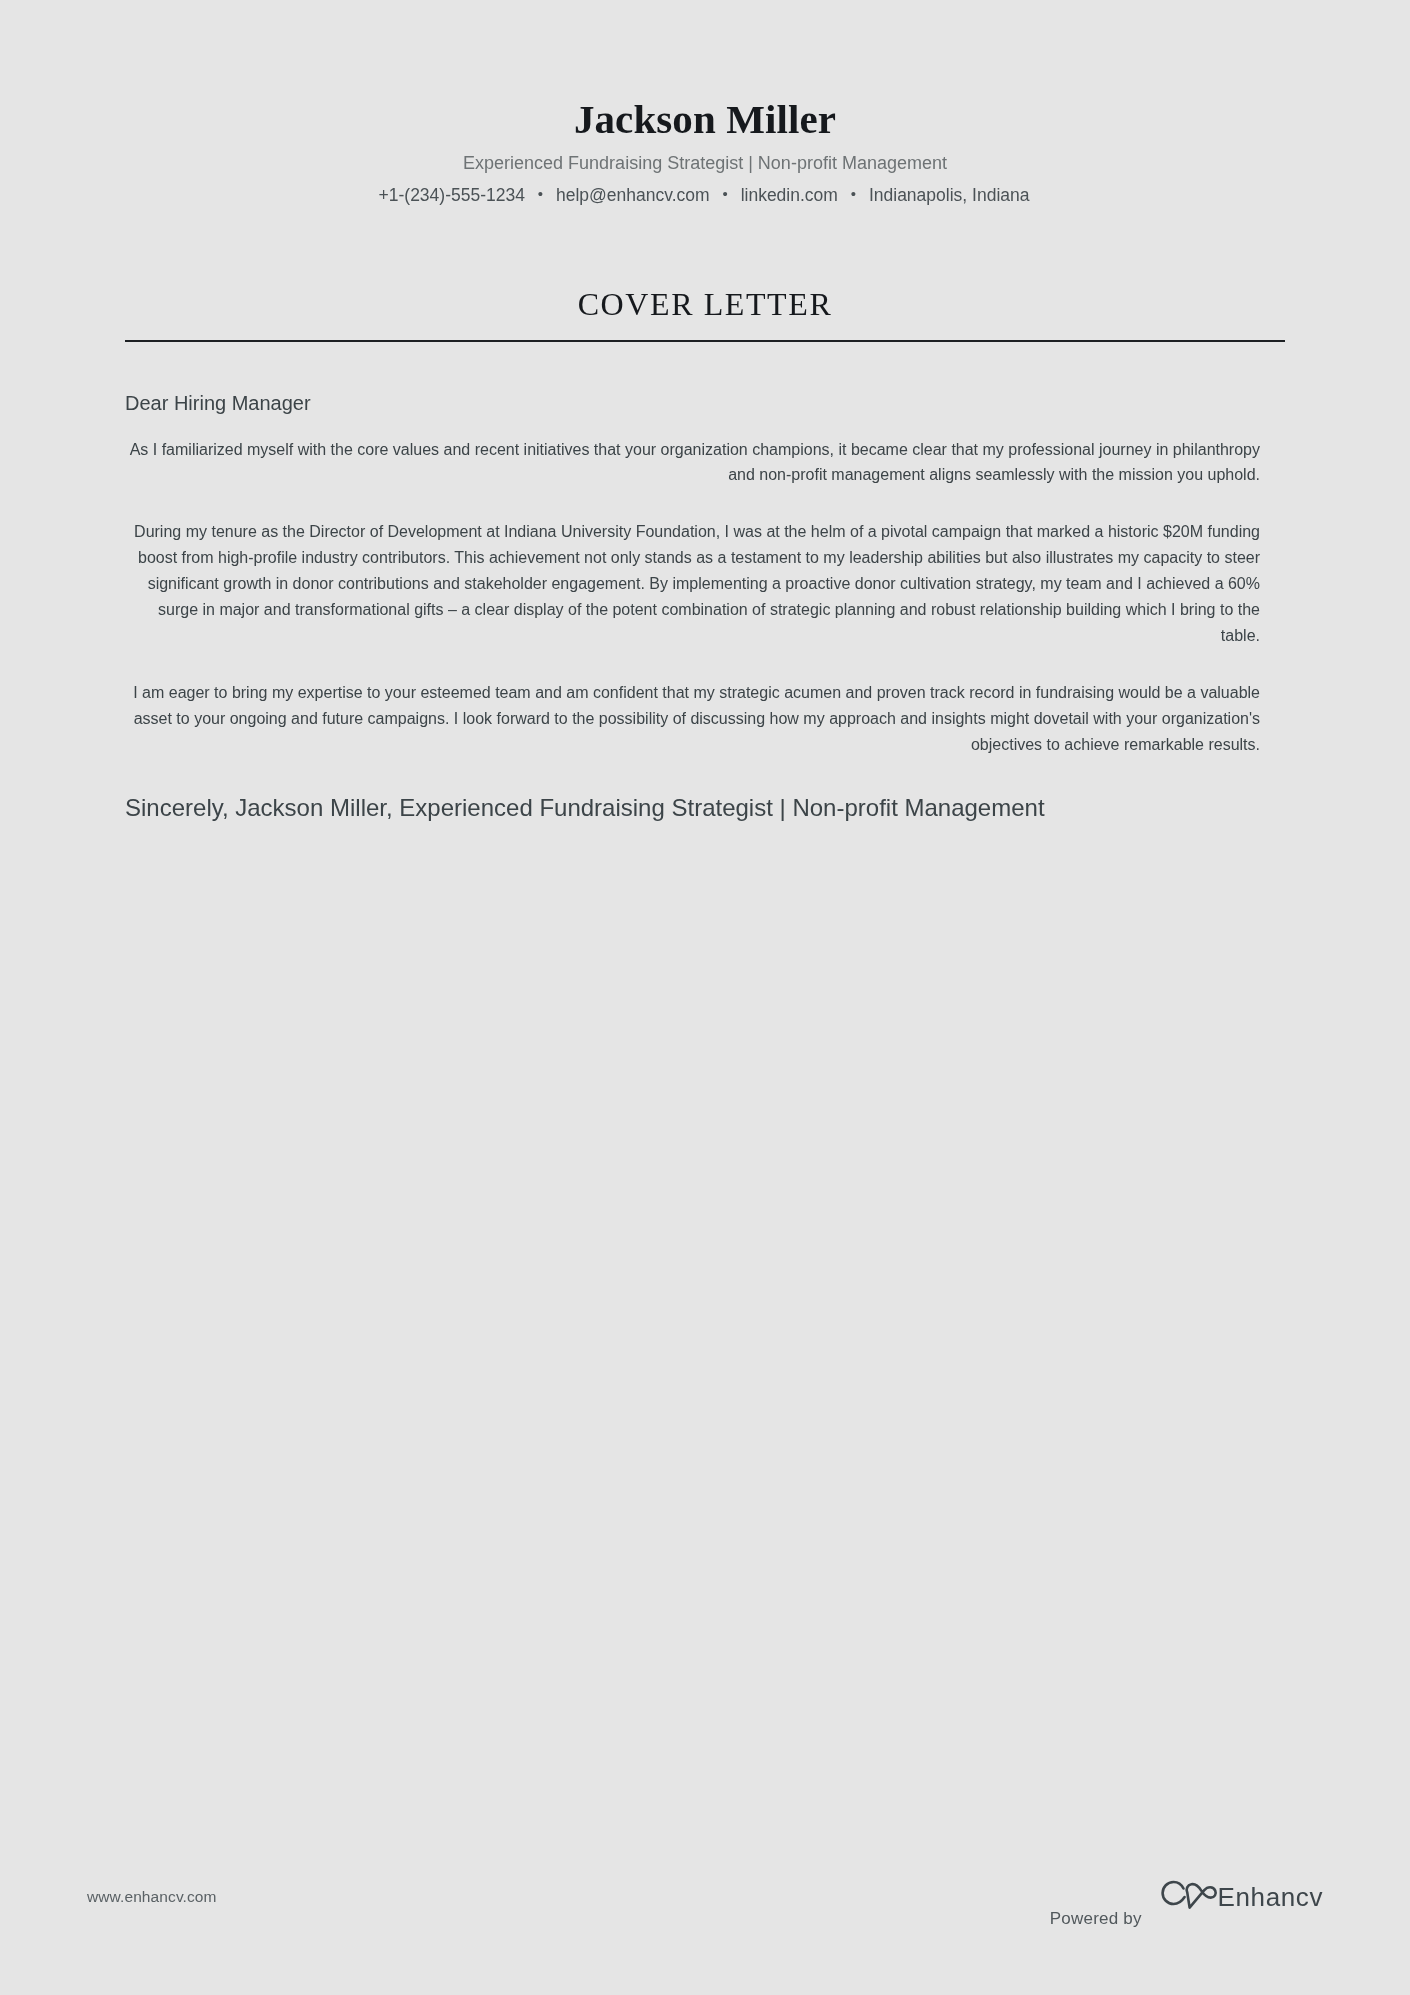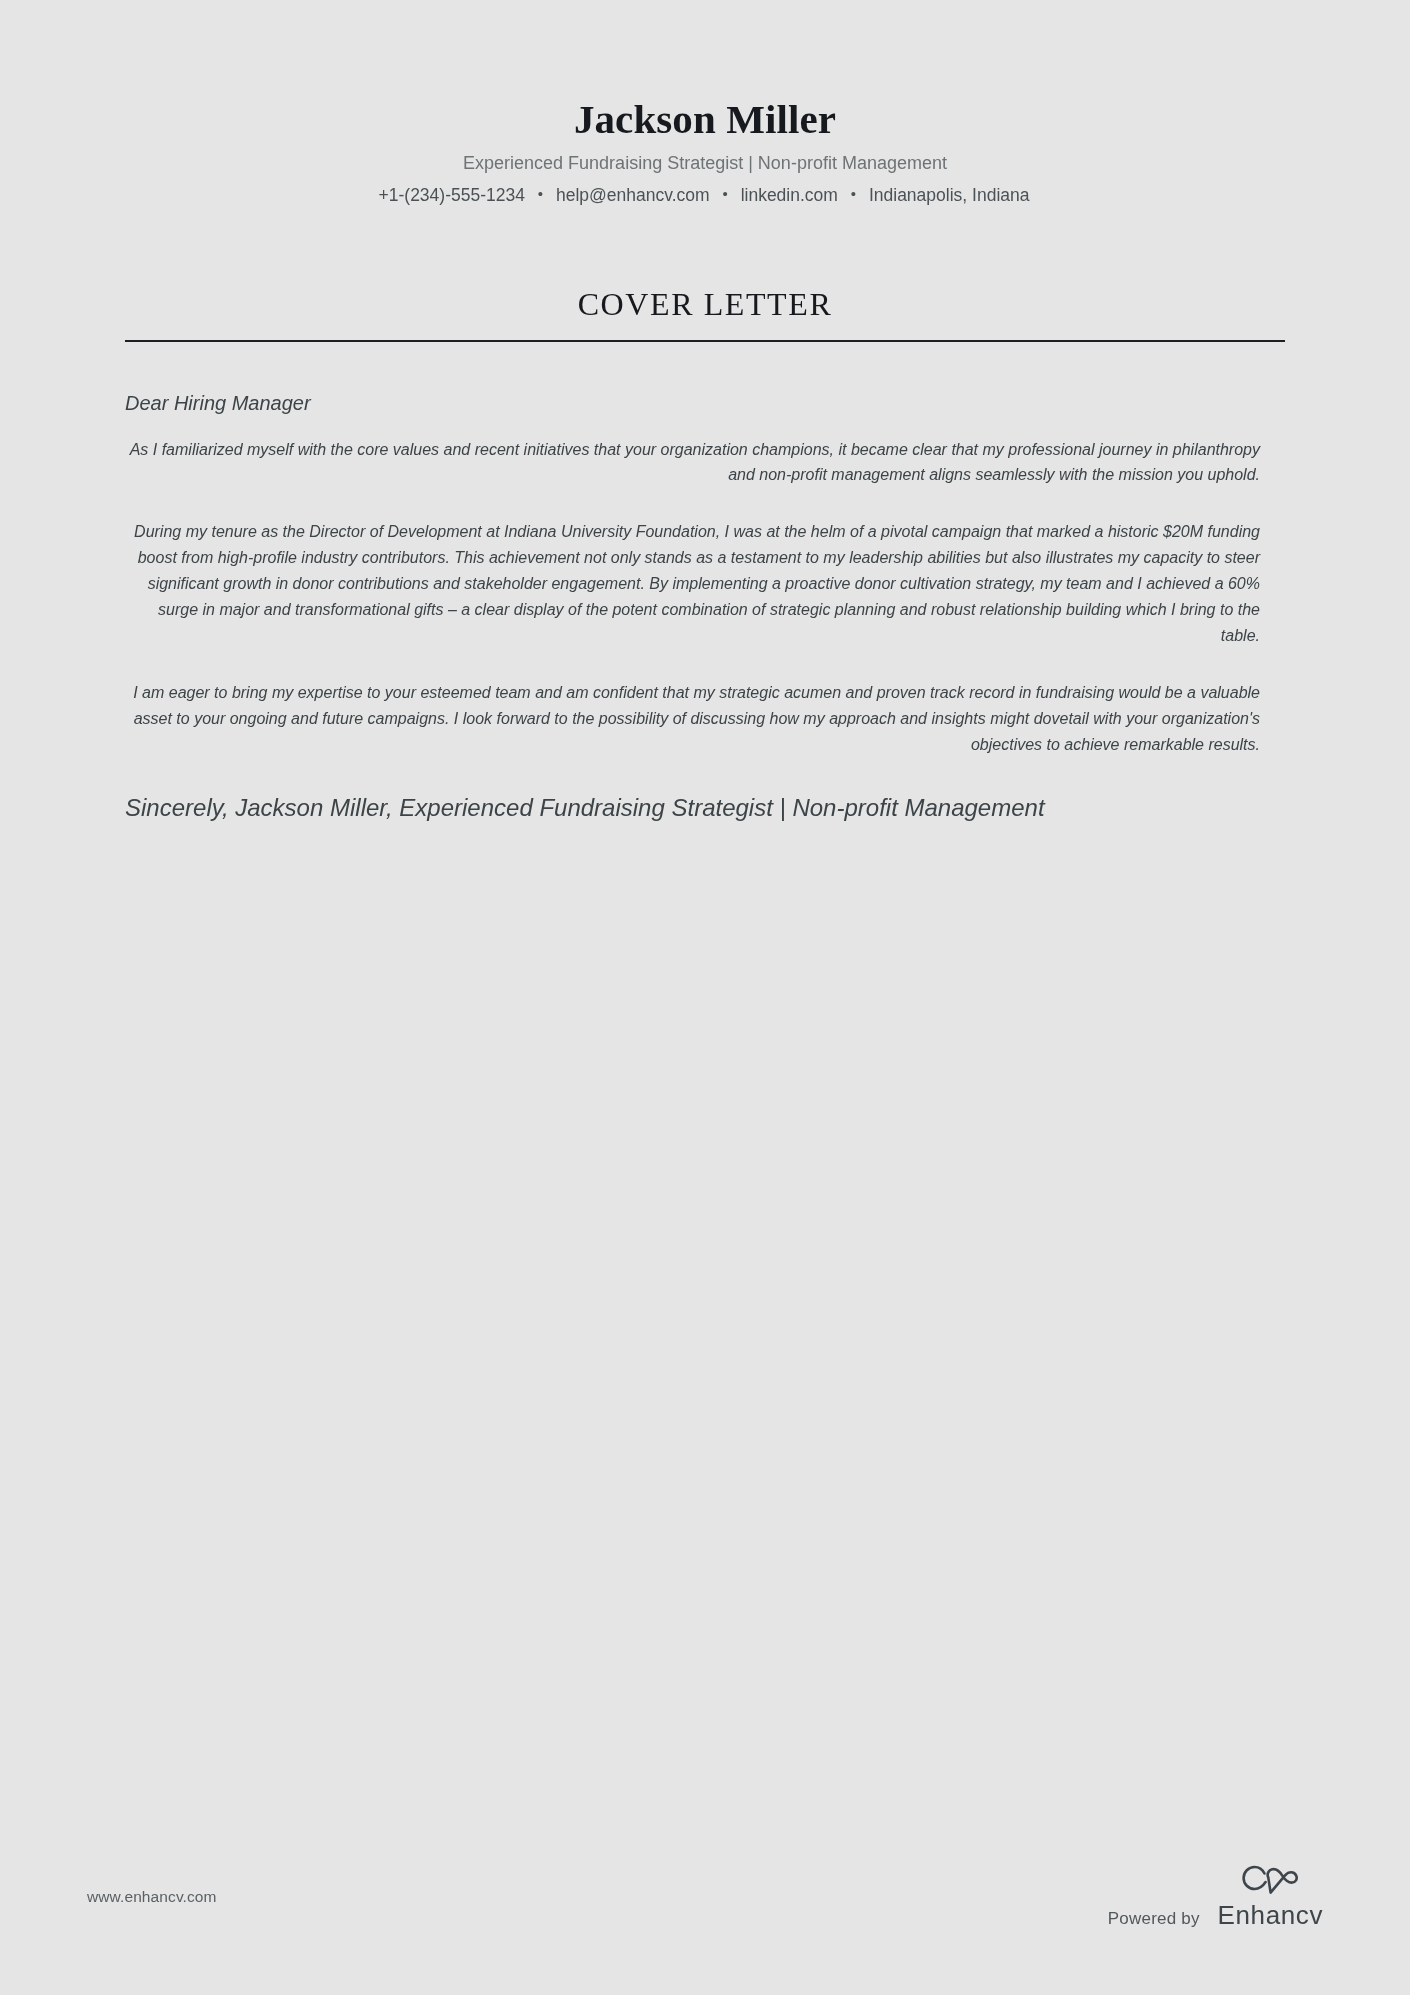--- a/index.html
+++ b/index.html
@@ -74,23 +74,22 @@
   }
   .section-rule {
     border: none;
     border-top: 2.4px solid #1d2023;
     margin: 17px 0 0 0;
     width: 100%;
   }
 
   
   .letter-body {
-    margin: 16px 125px;
-    padding-top: 30px;
-    font-style: italic;
+    margin: 0 125px;
+    padding-top: 46px;
   }
   .salutation {
     font-size: 20px;
     line-height: 1.55;
     color: #3c4448;
     margin: 0 0 18px 0;
   }
   .para {
     font-size: 16px;
     line-height: 1.62;
@@ -133,21 +132,20 @@
   .powered-by {
     font-size: 17px;
     color: #51585c;
     letter-spacing: 0.2px;
     margin-top: 44px;
   }
   .brand-lockup {
     display: flex;
     align-items: center;
     gap: 0;
-    flex-direction: column;
   }
   .brand-mark { display: block; }
   .brand-name {
     font-size: 26px;
     color: #3e464b;
     letter-spacing: 0.6px;
     font-weight: 400;
   }
 </style>
 </head>

